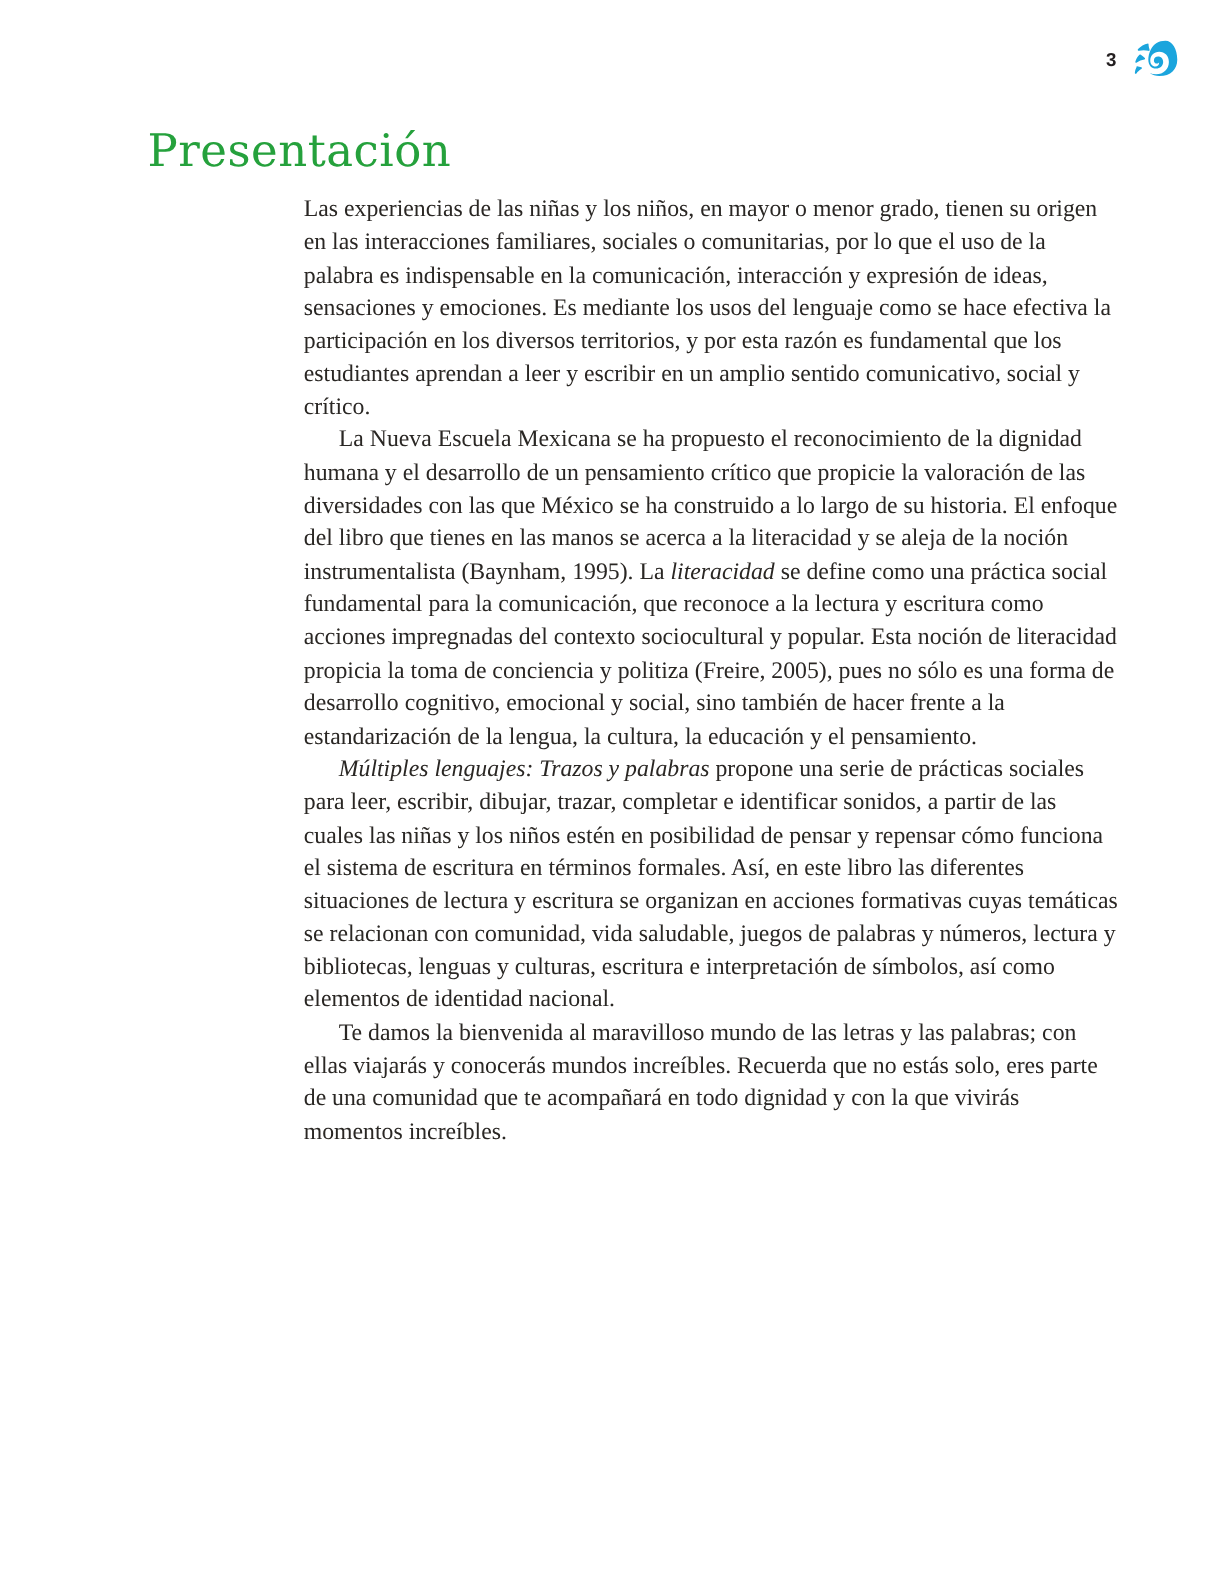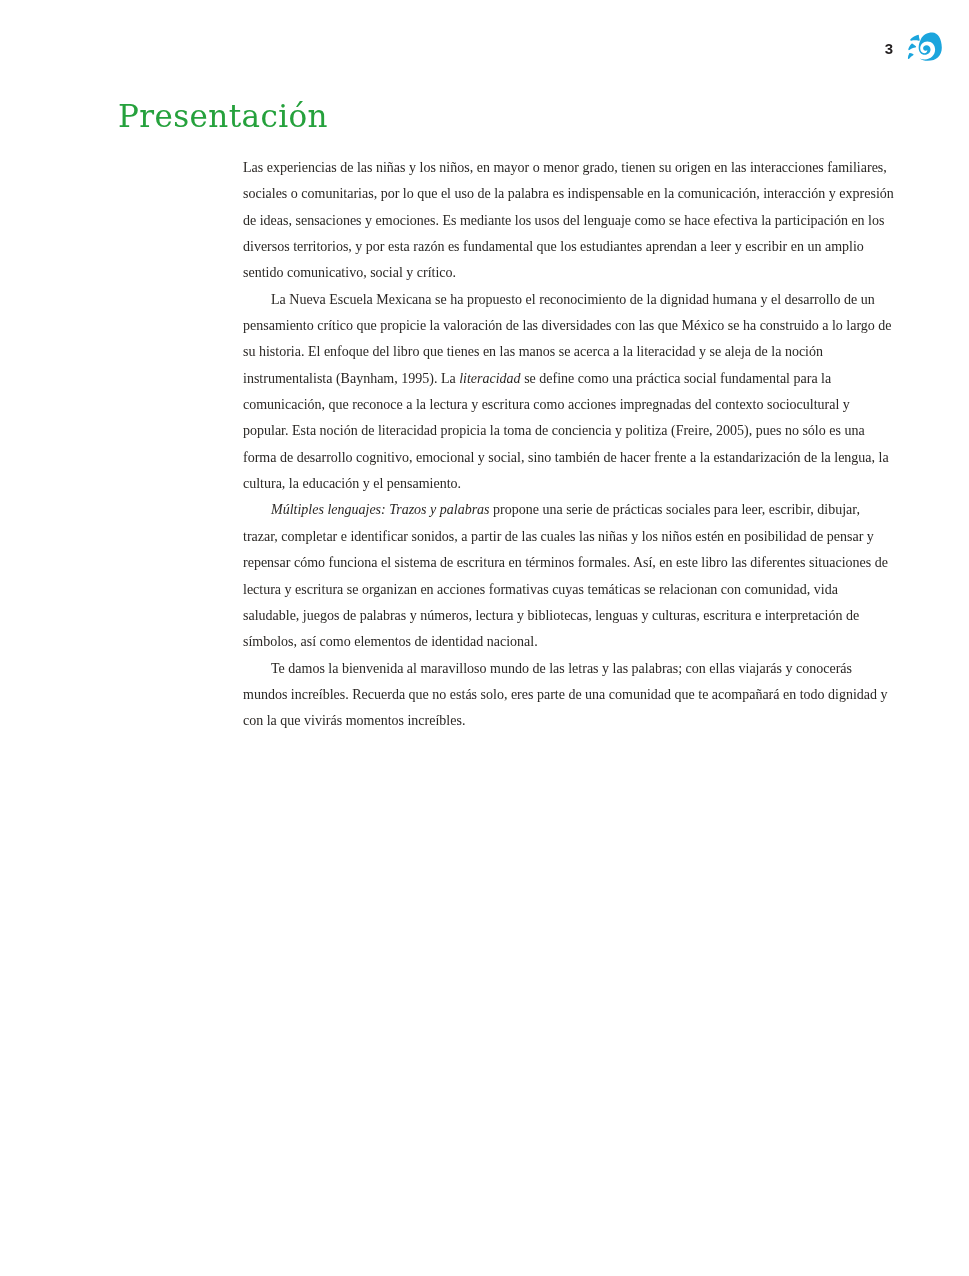--- a/index.html
+++ b/index.html
@@ -40,34 +40,34 @@
     display: block;
   }
 
   
   .page-title {
     position: absolute;
     left: 118px;
     top: 78px;
     font-family: "DejaVu Serif", "Liberation Serif", serif;
     font-weight: 400;
-    font-size: 31px;
+    font-size: 36px;
     line-height: 1.1;
     color: #25a13c;
     letter-spacing: 0.4px;
     white-space: nowrap;
   }
 
   
   .body-copy {
     position: absolute;
     left: 243px;
     top: 155px;
     width: 652px;
-    font-size: 14px;
+    font-size: 19px;
     line-height: 26.35px;
     color: #2a2724;
     text-align: left;
     hyphens: none;
   }
   .body-copy p {
     margin: 0;
     text-indent: 0;
   }
   .body-copy p.indented {

